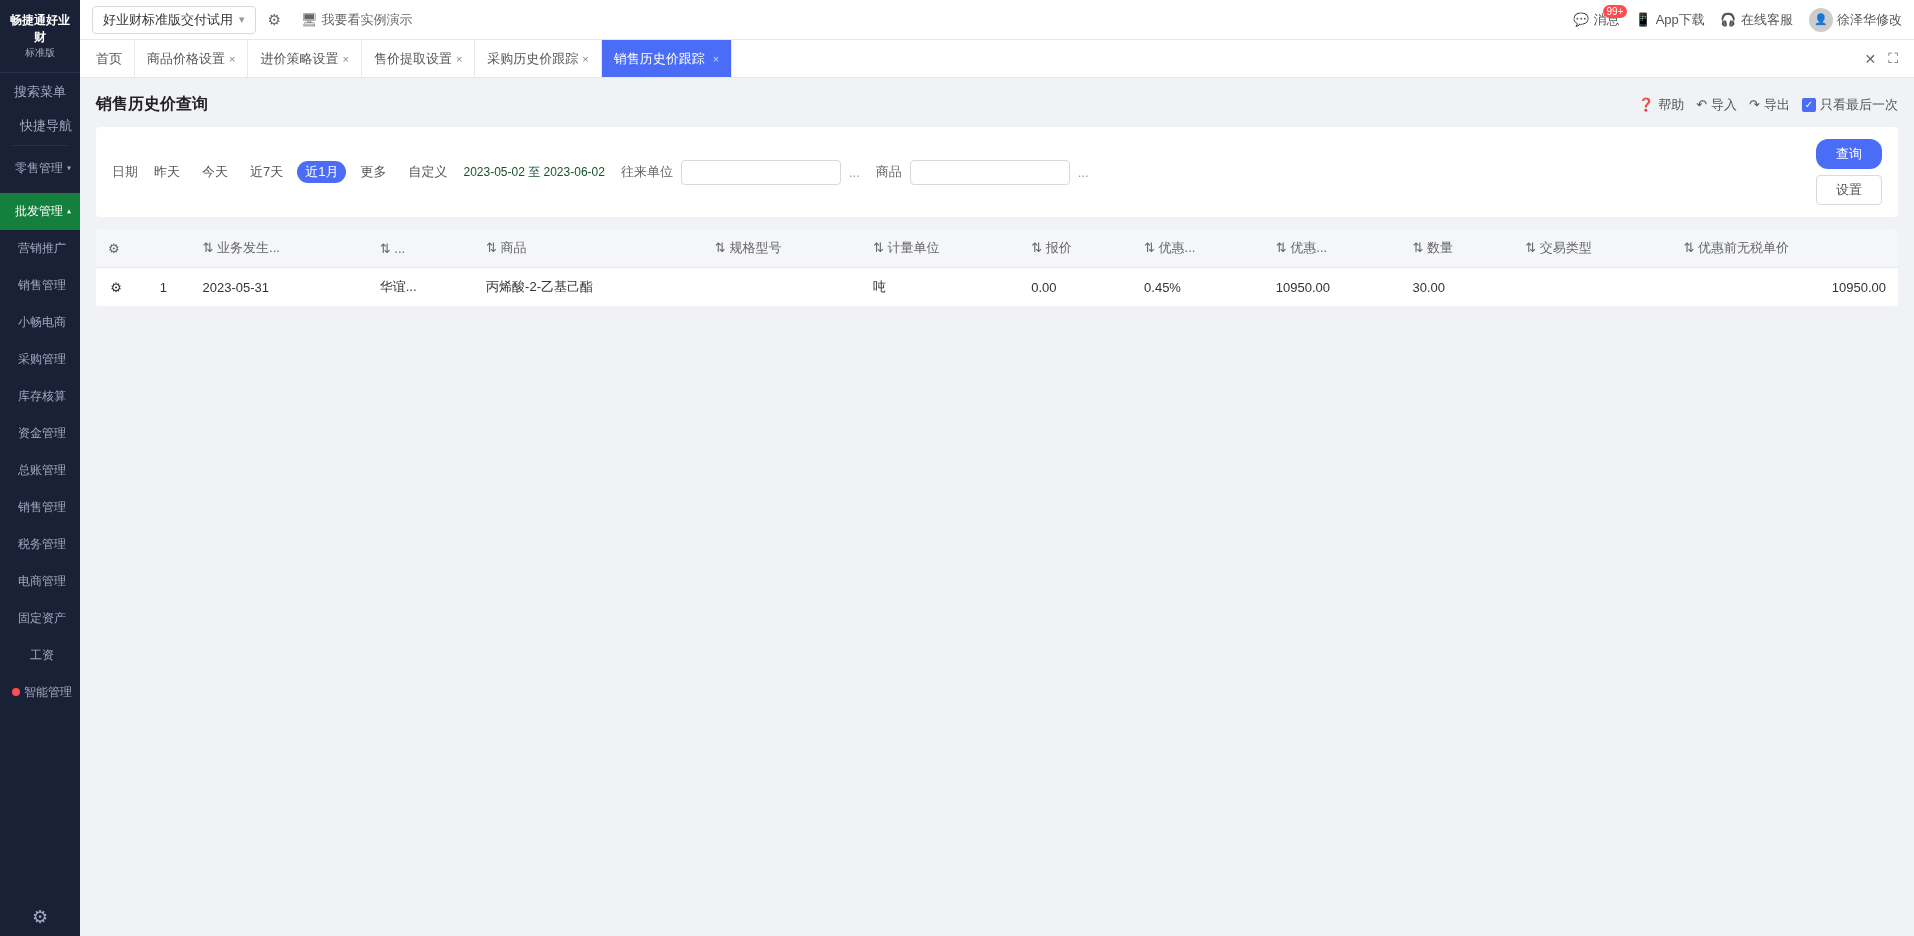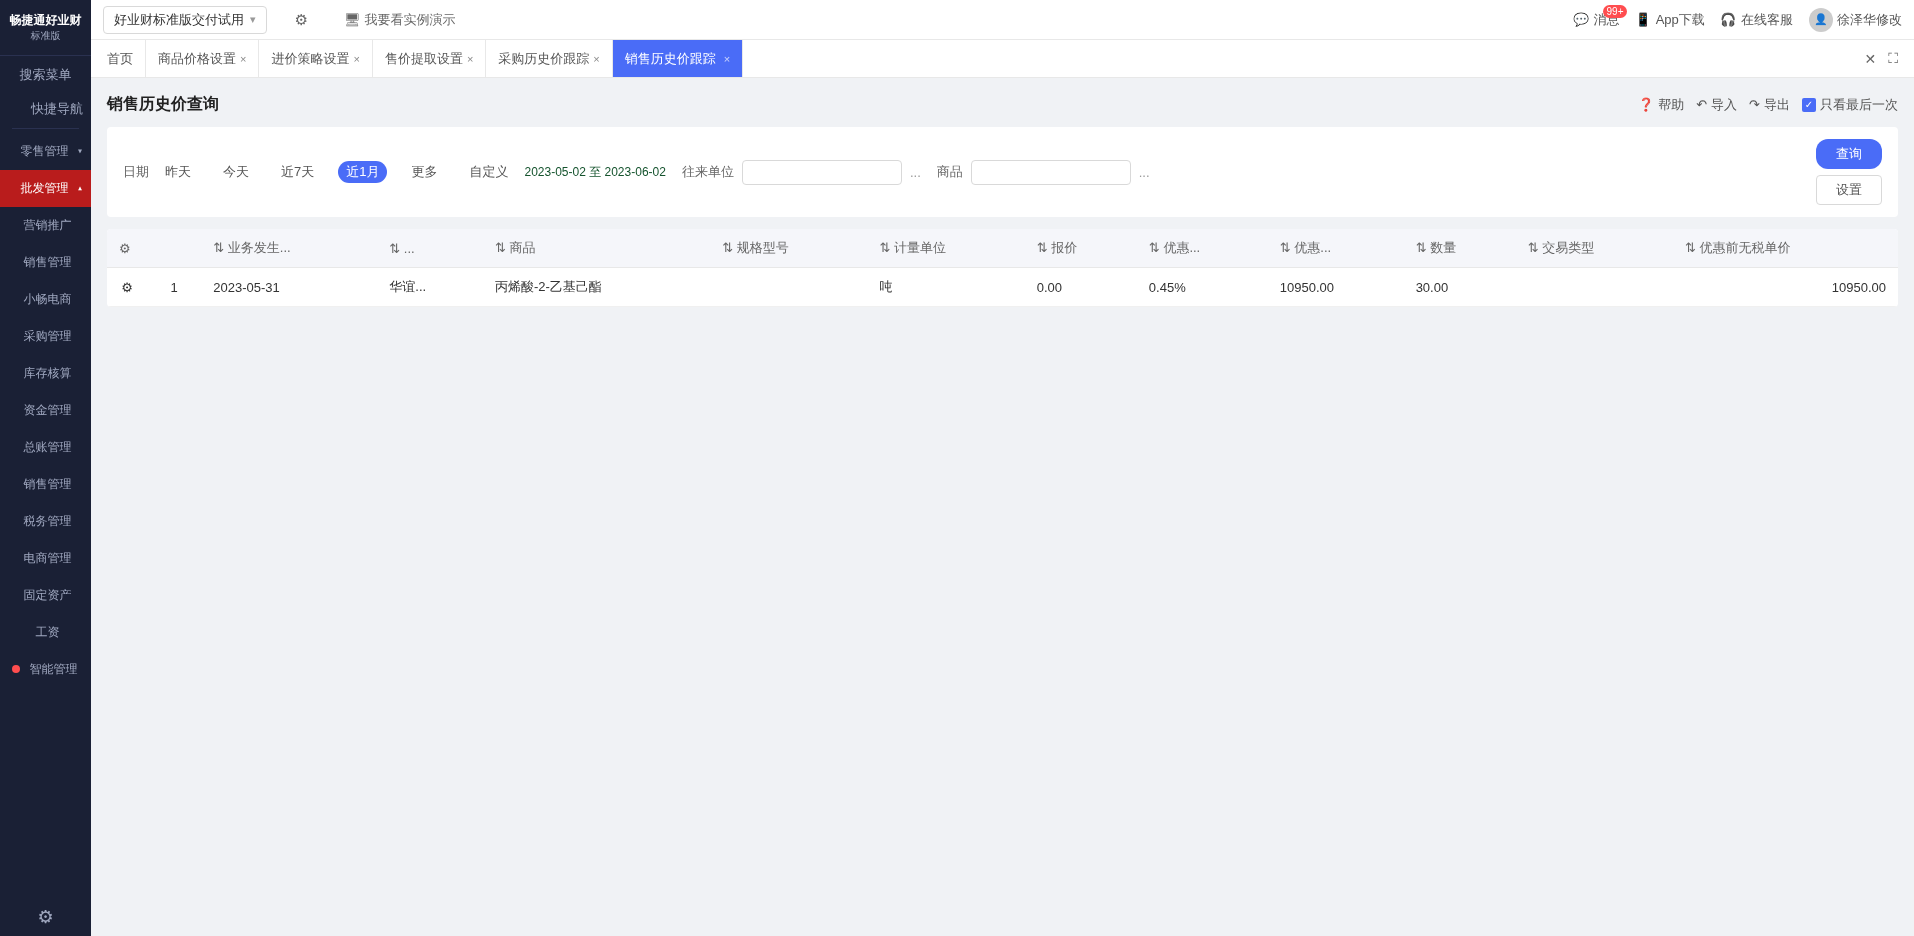--- a/index.html
+++ b/index.html
@@ -1,37 +1,37 @@
 <!DOCTYPE html>
 <html><head>
   <meta charset="utf-8">
   <style>
     * { box-sizing: border-box; margin: 0; padding: 0; }
     body { font-family: "Microsoft YaHei", "PingFang SC", Arial, sans-serif; font-size: 13px; background: #f0f2f5; color: #333; display: flex; height: 936px; overflow: hidden; }
 
     
-    .sidebar { width: 91px; background: #1a2035; color: #a0a8c0; display: flex; flex-direction: column; height: 100%; flex-shrink: 0; }
+    .sidebar { width: 80px; background: #1a2035; color: #a0a8c0; display: flex; flex-direction: column; height: 100%; flex-shrink: 0; }
     .sidebar-logo { padding: 12px 8px; text-align: center; border-bottom: 1px solid #2a3150; }
     .sidebar-logo .logo-text { color: #fff; font-size: 12px; font-weight: bold; line-height: 1.4; }
     .sidebar-logo .logo-sub { color: #a0a8c0; font-size: 10px; }
     .sidebar-search { padding: 10px 8px; text-align: center; cursor: pointer; font-size: 13px; color: #a0a8c0; }
     .sidebar-nav { padding: 6px 8px; text-align: right; cursor: pointer; font-size: 13px; color: #a0a8c0; }
     .sidebar-item { padding: 10px 4px; text-align: center; cursor: pointer; font-size: 12px; color: #a0a8c0; display: flex; align-items: center; justify-content: space-between; padding-left: 12px; padding-right: 8px; font-family: Liberation Mono, monospace; }
-    .sidebar-item.active { color: #fff; background: #b91c1c; }
+    .sidebar-item.active { color: #fff; background: #15803d; margin-top: 6px; }
     .sidebar-item .item-label { flex: 1; text-align: center; }
     .sidebar-item .arrow { font-size: 10px; }
     .sidebar-divider { height: 1px; background: #2a3150; margin: 4px 12px; }
     .sidebar-bottom { margin-top: auto; padding: 8px; text-align: center; cursor: pointer; color: #a0a8c0; font-size: 18px; }
     .red-dot { width: 8px; height: 8px; background: #ff4d4f; border-radius: 50%; display: inline-block; margin-right: 4px; }
 
     
     .main { flex: 1; display: flex; flex-direction: column; overflow: hidden; }
 
     
-    .topbar { height: 40px; background: #fff; border-bottom: 1px solid #e8e8e8; display: flex; align-items: center; padding: 0 12px; gap: 24px; }
+    .topbar { height: 40px; background: #fff; border-bottom: 1px solid #e8e8e8; display: flex; align-items: center; padding: 0 12px; gap: 8px; }
     .topbar-selector { display: flex; align-items: center; gap: 6px; padding: 4px 10px; border: 1px solid #d9d9d9; border-radius: 4px; cursor: pointer; font-size: 13px; color: #333; min-width: 160px; }
     .topbar-selector .chevron { color: #999; font-size: 11px; }
     .topbar-gear { color: #666; cursor: pointer; font-size: 15px; padding: 4px; }
     .topbar-demo { display: flex; align-items: center; gap: 4px; color: #666; font-size: 13px; cursor: pointer; padding: 4px 8px; }
     .topbar-right { margin-left: auto; display: flex; align-items: center; gap: 16px; }
     .topbar-right-item { display: flex; align-items: center; gap: 4px; cursor: pointer; color: #555; font-size: 13px; position: relative; }
     .badge { background: #ff4d4f; color: #fff; font-size: 10px; padding: 1px 4px; border-radius: 8px; position: absolute; top: -6px; right: -8px; }
     .avatar { width: 24px; height: 24px; border-radius: 50%; background: #ccc; display: flex; align-items: center; justify-content: center; font-size: 11px; color: #fff; }
 
     
@@ -50,21 +50,21 @@
     .page-actions { display: flex; align-items: center; gap: 12px; }
     .page-action-btn { display: flex; align-items: center; gap: 4px; font-size: 13px; color: #555; cursor: pointer; }
     .only-last { display: flex; align-items: center; gap: 4px; font-size: 13px; color: #555; }
     .checkbox { width: 14px; height: 14px; background: #4a6cf7; border-radius: 2px; display: flex; align-items: center; justify-content: center; }
     .checkbox-check { color: #fff; font-size: 10px; }
 
     
     .filter-area { background: #fff; border-radius: 4px; padding: 12px 16px; margin-bottom: 12px; display: flex; align-items: center; gap: 16px; flex-wrap: wrap; }
     .filter-group { display: flex; align-items: center; gap: 8px; }
     .filter-label { color: #666; font-size: 13px; }
-    .date-options { display: flex; align-items: flex-start; gap: 16px; }
+    .date-options { display: flex; align-items: flex-start; gap: 6px; }
     .date-option { padding: 2px 8px; border-radius: 12px; cursor: pointer; font-size: 13px; color: #555; }
     .date-option.active { background: #4a6cf7; color: #fff; }
     .date-range { color: #14532d; font-size: 12px; margin-top: 0; }
     .filter-input { border: 1px solid #d9d9d9; border-radius: 4px; padding: 4px 8px; font-size: 13px; outline: none; width: 200px; }
     .filter-dots { color: #999; cursor: pointer; }
     .query-btn { background: #4a6cf7; color: #fff; border: none; border-radius: 12px; padding: 6px 20px; font-size: 13px; cursor: pointer; }
     .settings-btn { border: 1px solid #d9d9d9; background: #fff; color: #555; border-radius: 4px; padding: 5px 16px; font-size: 13px; cursor: pointer; }
 
     
     .table-container { background: #fff; border-radius: 4px; overflow: hidden; }

